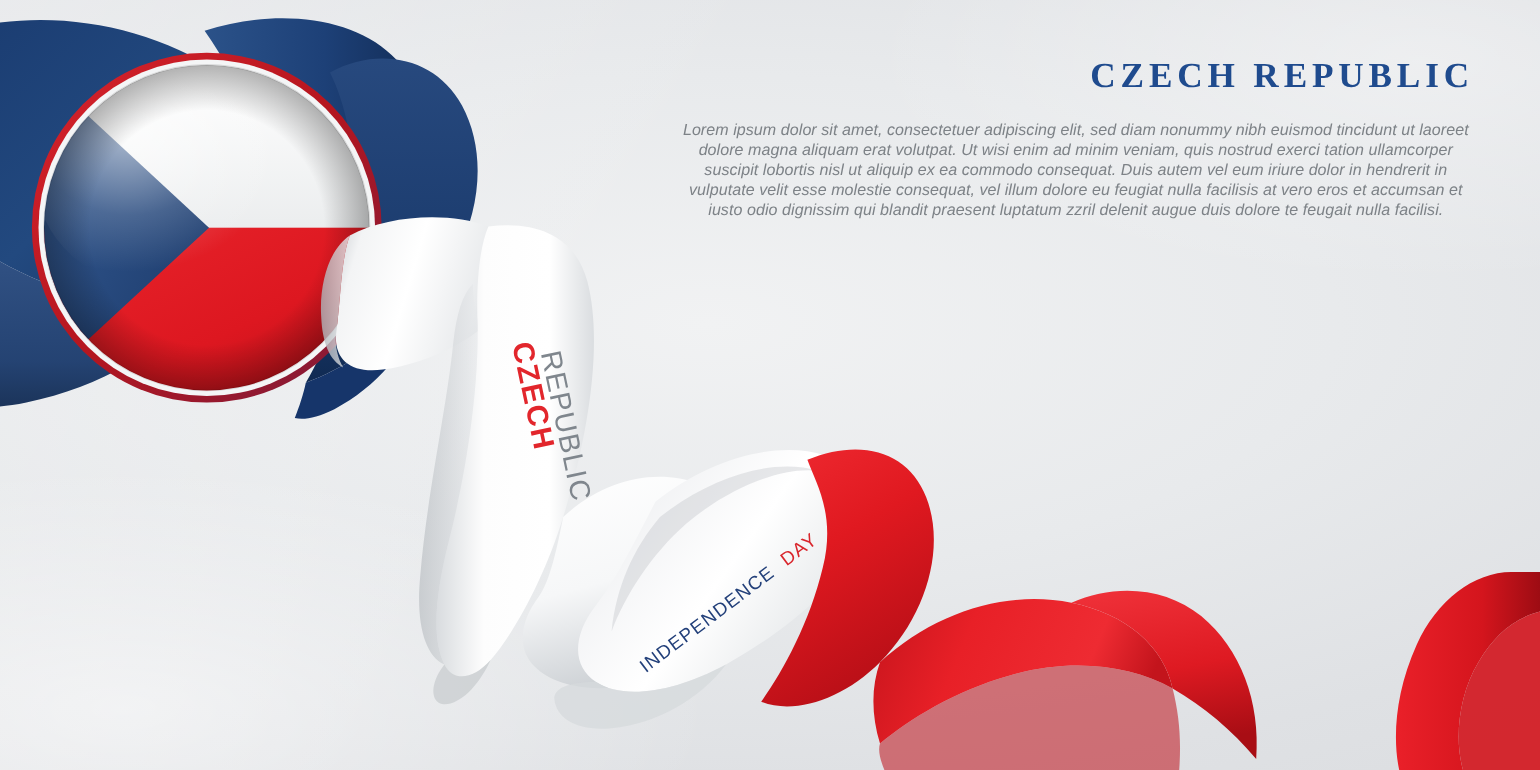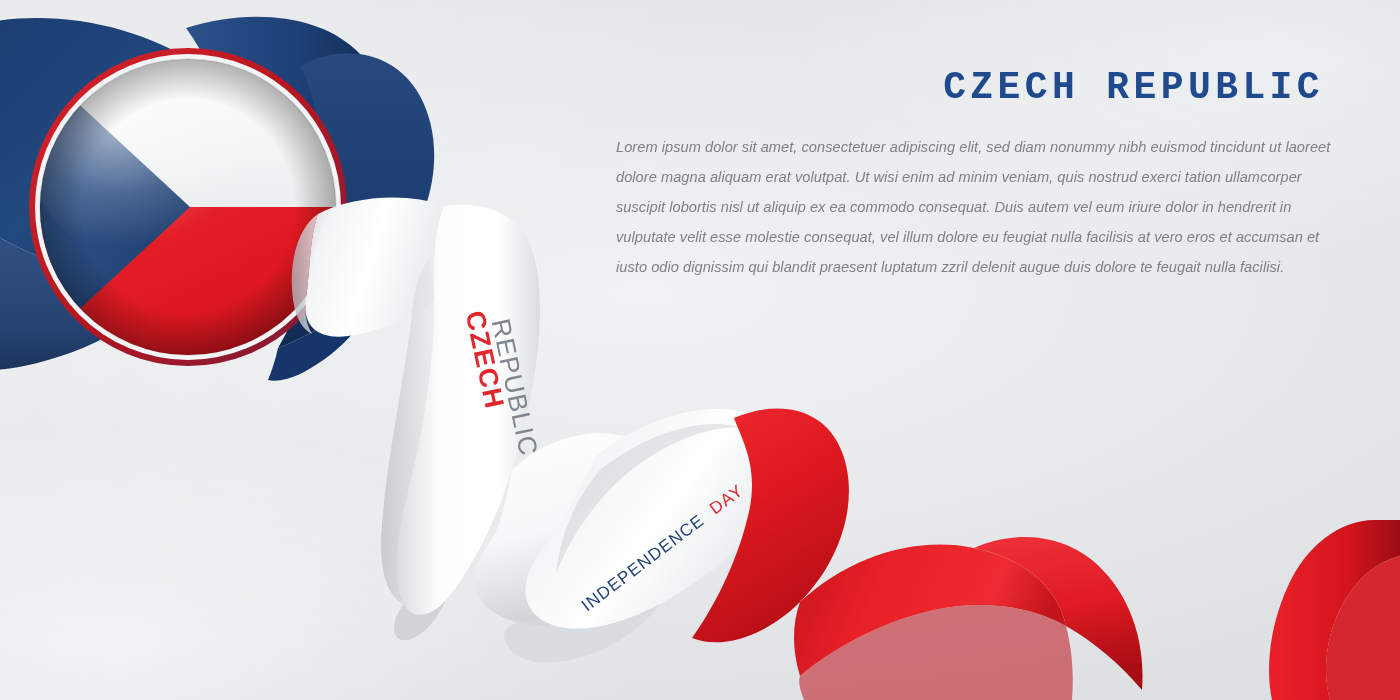--- a/index.html
+++ b/index.html
@@ -21,31 +21,31 @@
       radial-gradient(50% 40% at 92% 8%, rgba(255,255,255,.40), rgba(255,255,255,0) 72%),
       linear-gradient(118deg, rgba(255,255,255,.30) 0%, rgba(255,255,255,0) 40%);
     pointer-events:none;
   }
 
   
   .textblock{
     position:absolute;right:60px;top:52px;width:724px;text-align:right;
   }
   .title{
-    font-size:38px;font-weight:bold;letter-spacing:4.4px;
-    color:#1f4b8e;line-height:1.05;margin:16px;
-    font-family:Liberation Mono, monospace;
+    font-size:32px;font-weight:bold;letter-spacing:4.4px;
+    color:#1f4b8e;line-height:1.05;margin:0;
+    font-family:Liberation Serif, serif;
   }
   .subtitle{
     font-size:19px;font-weight:normal;letter-spacing:4.6px;
     color:#d0555f;margin:9px 0 0 0;line-height:1;
   }
   .paragraph{
-    margin:24px 0 0 0;font-size:14.6px;line-height:30px;
-    font-style:italic;color:#7d8287;text-align:left;
+    margin:24px 0 0 0;font-size:14.6px;line-height:18px;
+    font-style:italic;color:#7d8287;text-align:center;
     letter-spacing:.05px;
   }
 
   
   .ribbon-label{position:absolute;white-space:nowrap;pointer-events:none;}
   .lbl-czech{
     left:489px;top:308px;transform:rotate(78deg);transform-origin:0 0;
     font-size:27px;font-weight:bold;letter-spacing:1.4px;color:#e2262c;
   }
   .lbl-republic{

